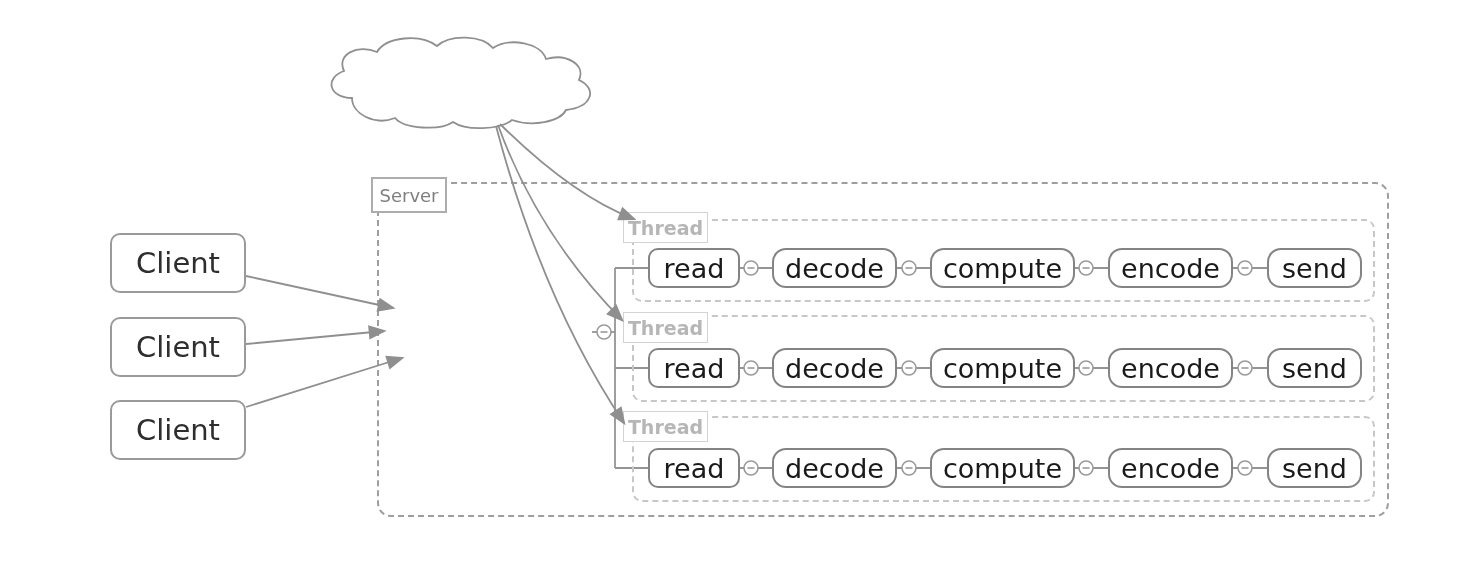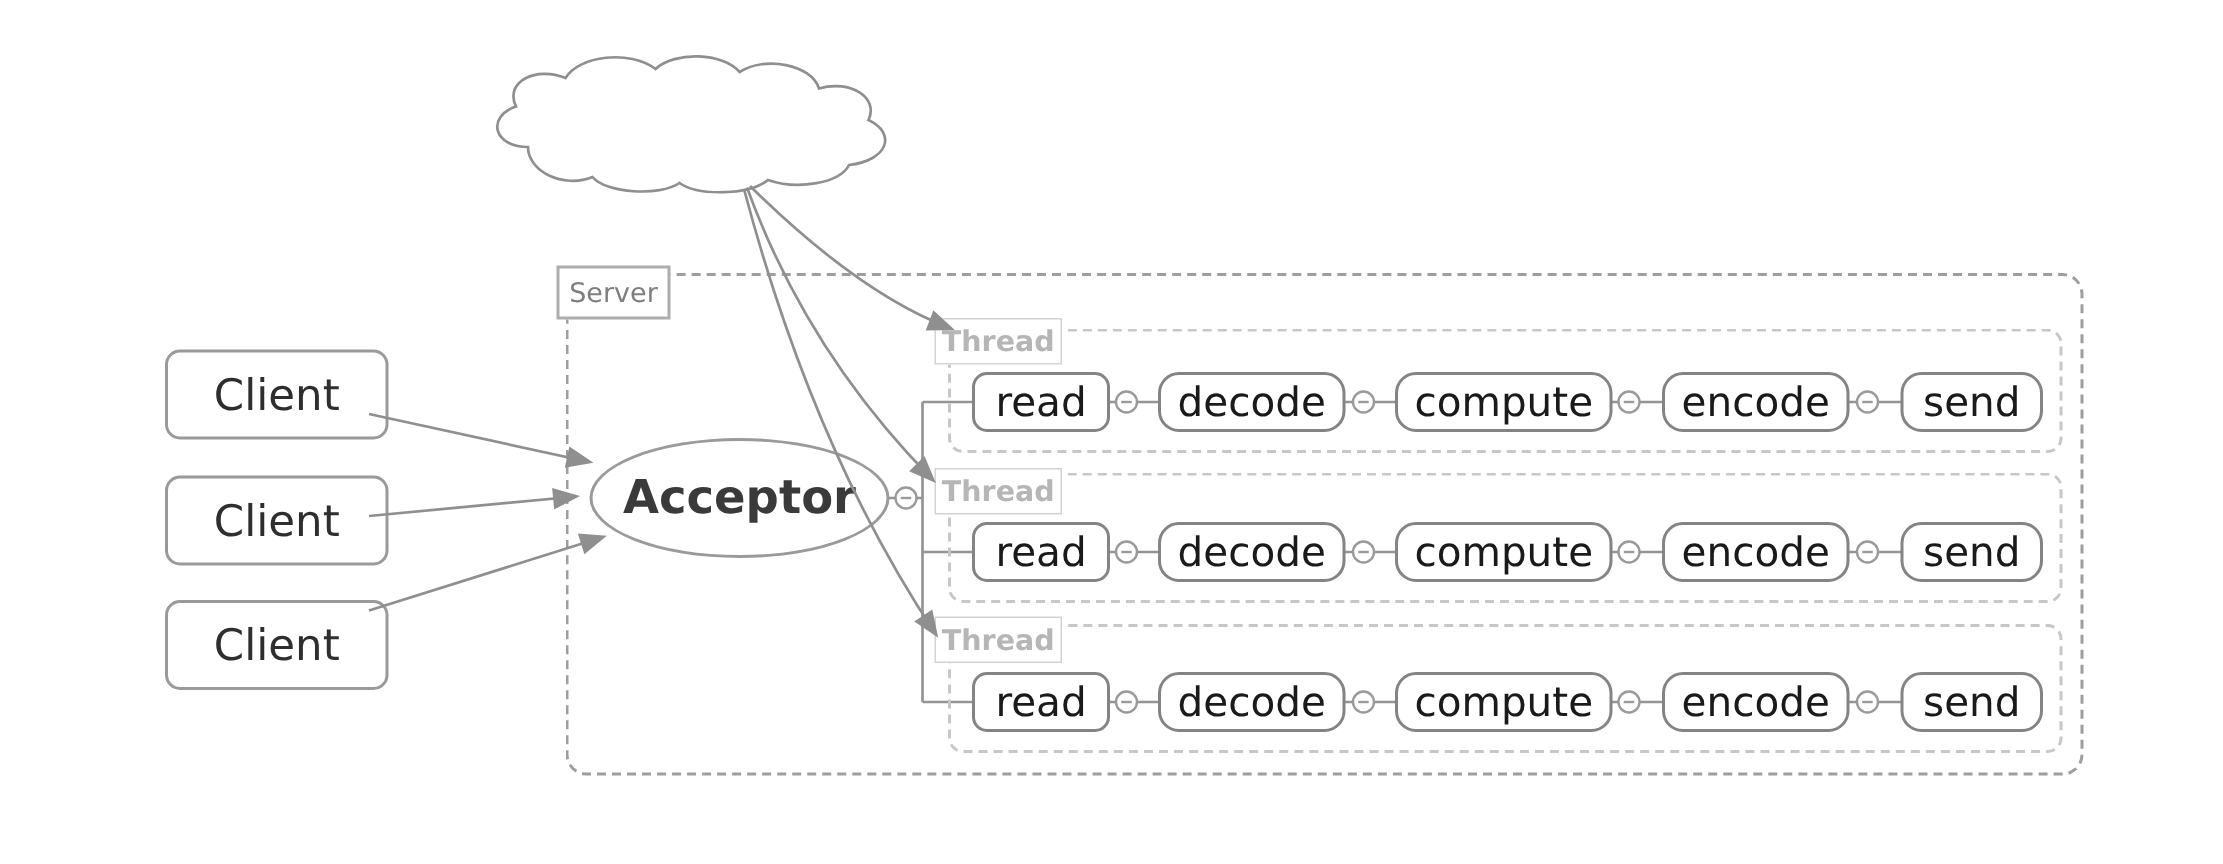--- a/index.html
+++ b/index.html
@@ -3,21 +3,21 @@
 <meta charset="utf-8">
 <style>
   html,body{margin:0;padding:0;background:#ffffff;}
   #stage{
     position:relative;width:1482px;height:576px;background:#ffffff;
     font-family:"DejaVu Sans","Liberation Sans",sans-serif;overflow:hidden;
   }
   svg.layer{position:absolute;left:0;top:0;width:1482px;height:576px;pointer-events:none;}
   .node{position:absolute;display:flex;align-items:center;justify-content:center;box-sizing:border-box;background:#fff;}
   .client{
-    left:110px;width:149px;height:60px;border:2px solid #9a9a9a;border-radius:10px;
+    left:110px;width:136px;height:60px;border:2px solid #9a9a9a;border-radius:10px;
     font-size:29px;color:#2e2e2e;
   }
   .acceptor{
     left:393px;top:292px;width:200px;height:80px;border:2px solid #9a9a9a;border-radius:50%;
     font-size:31px;font-weight:bold;color:#3a3a3a;
   }
   .server-frame{
     position:absolute;left:377px;top:182px;width:1012px;height:335px;box-sizing:border-box;
     border:2px dashed #9e9e9e;border-radius:14px;background:transparent;
   }
@@ -102,21 +102,20 @@
   <div class="thread-frame tf2"></div>
   <div class="thread-frame tf3"></div>
 
 
   <div class="node client" style="top:233px">Client</div>
   <div class="node client" style="top:317px">Client</div>
   <div class="node client" style="top:400px">Client</div>
 
   <div class="node server-label">Server</div>
 
-  <div class="node acceptor">Acceptor</div>
 
   <div class="node thread-label tl1">Thread</div>
   <div class="node thread-label tl2">Thread</div>
   <div class="node thread-label tl3">Thread</div>
 
   <div class="node task task--rounded r1" style="left:648px;width:92px">read</div>
   <div class="node task r1" style="left:772px;width:125px">decode</div>
   <div class="node task r1" style="left:930px;width:145px">compute</div>
   <div class="node task r1" style="left:1108px;width:125px">encode</div>
   <div class="node task r1" style="left:1267px;width:95px">send</div>

